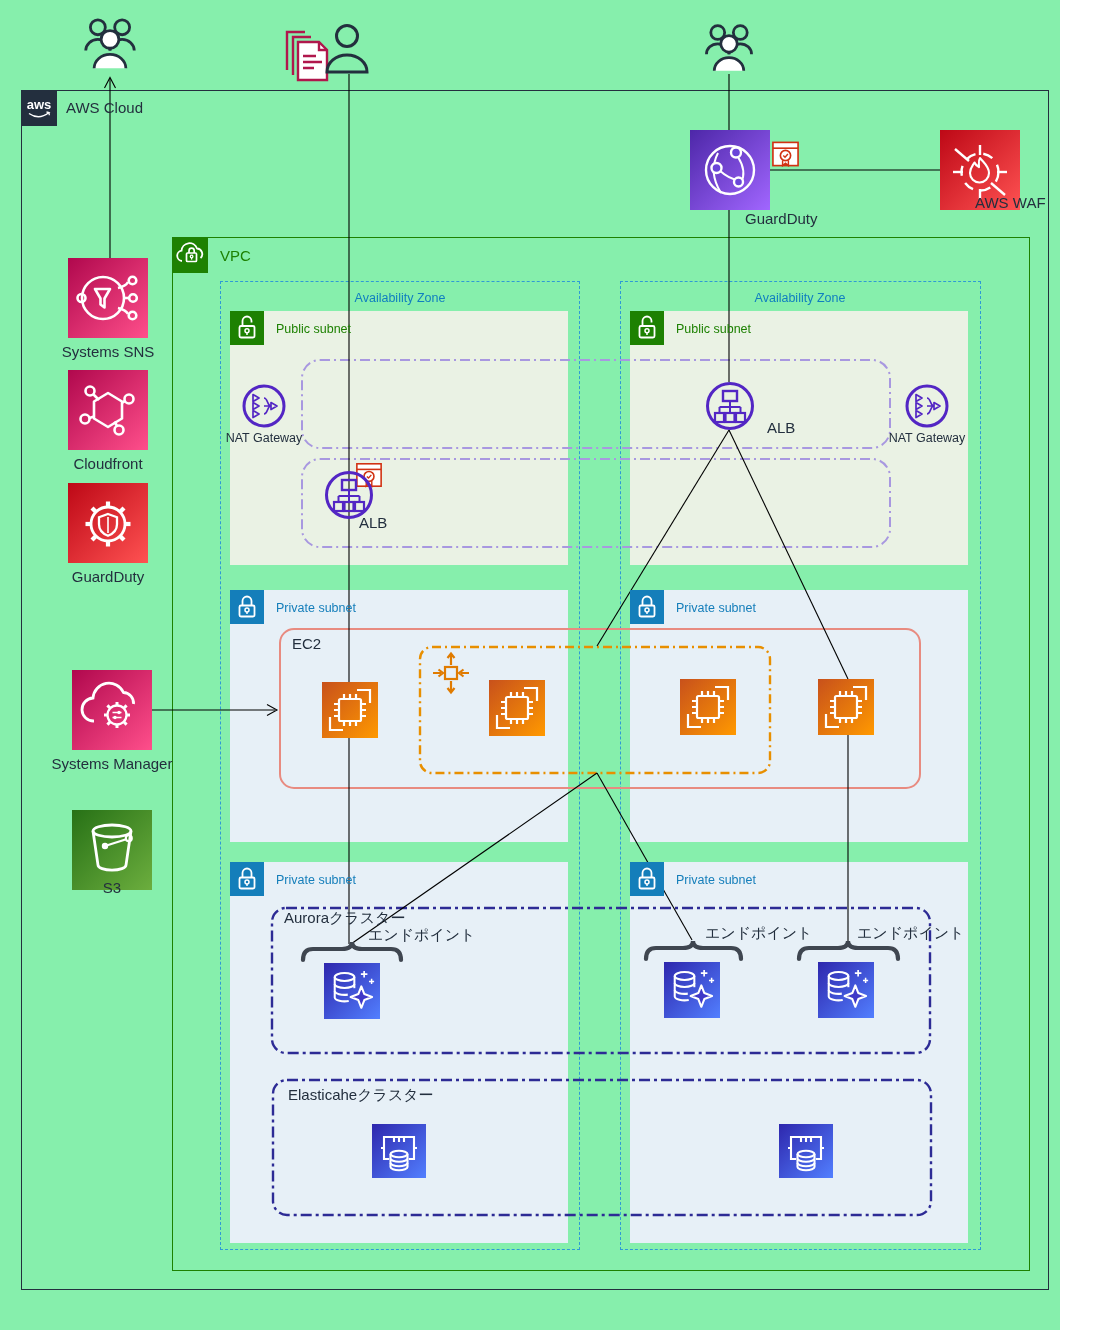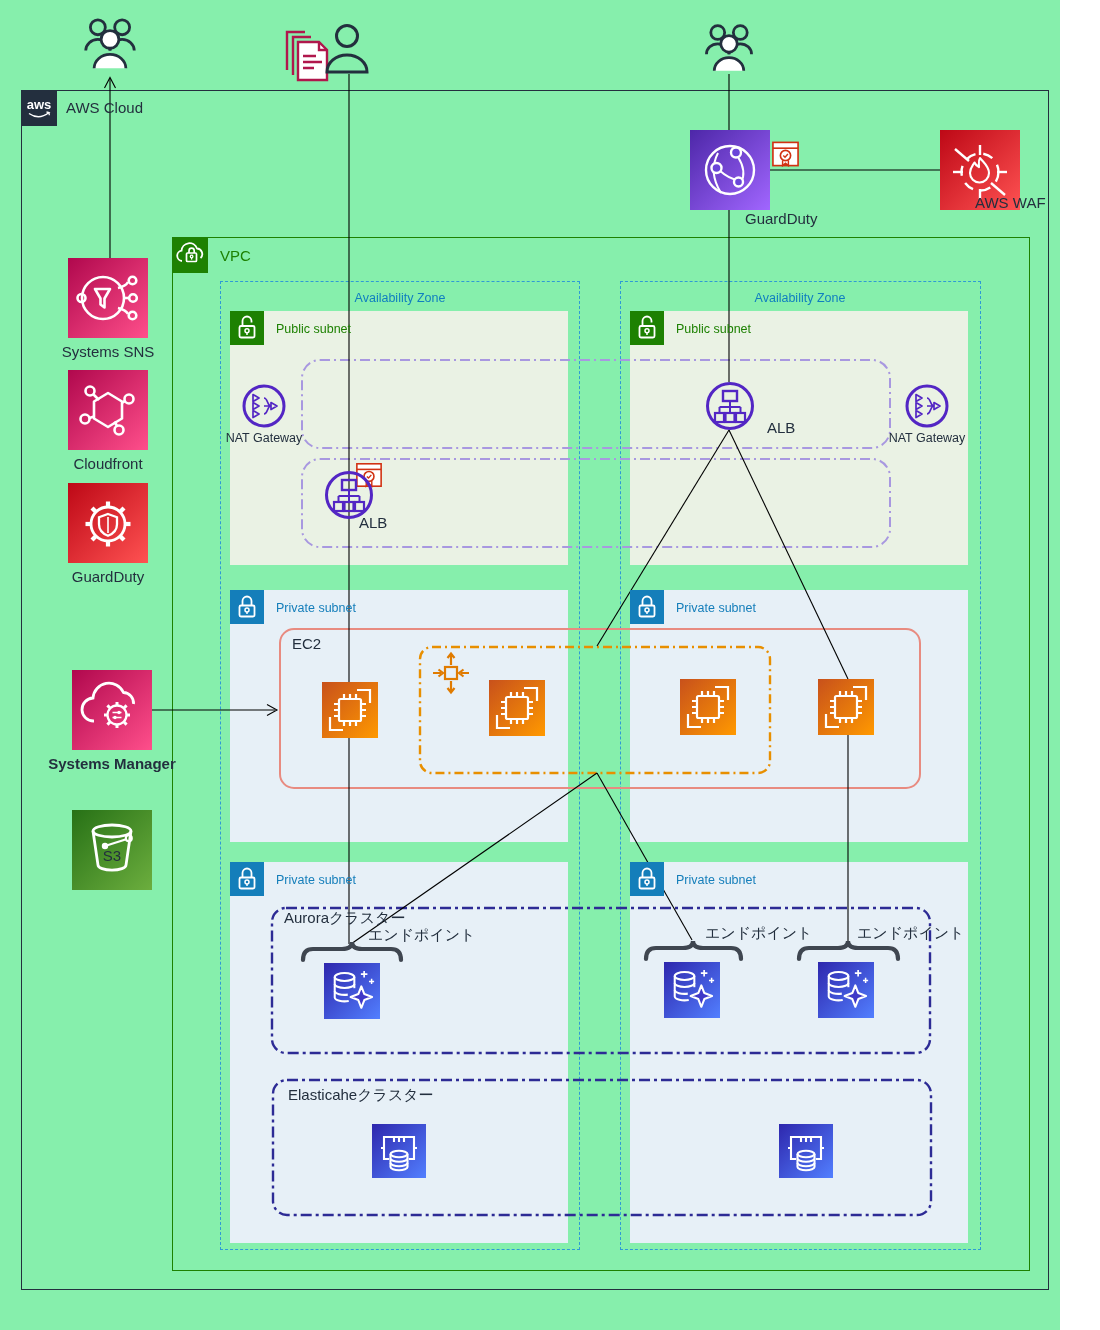--- a/index.html
+++ b/index.html
@@ -291,35 +291,35 @@
             <path d="M38,38 l-2.6,-2.6"></path>
             <path d="M52,52 l2.6,2.6"></path>
             <path d="M38,52 l-2.6,2.6"></path>
       </g>
       <path d="M40.5,42.5 H49.5 M40.5,47.5 H49.5" stroke-width="1.7"></path>
       <circle cx="47" cy="42.5" r="1.7" fill="#fff" stroke="none"></circle>
           <circle cx="43" cy="47.5" r="1.7" fill="#fff" stroke="none"></circle>
     </g>
   </svg>
 </div>
-<div class="lbl layer3 center" style="left:42px;top:756px;width:140px;font-weight:bold;">Systems Manager</div>
+<div class="lbl layer3 center" style="left:42px;top:756px;width:140px;">Systems Manager</div>
 
 <div class="tile layer3" style="left:72px;top:810px;">
   <svg width="80" height="80" viewBox="0 0 80 80">
         <rect width="80" height="80" fill="url(#g-green)"></rect>
     <g fill="none" stroke="#fff" stroke-width="2.8">
       <ellipse cx="40" cy="21" rx="19" ry="6"></ellipse>
       <path d="M21,21 L26,55 a14,5.2 0 0 0 28,0 L59,21"></path>
       <circle cx="33" cy="36" r="2.4" fill="#fff" stroke-width="1.6"></circle>
       <path d="M33,36 L55,29" stroke-width="2.3"></path>
       <circle cx="56.8" cy="28.3" r="3" stroke-width="2.1"></circle>
     </g>
   </svg>
 </div>
-<div class="lbl layer3 center" style="left:62px;top:848px;width:100px;">S3</div>
+<div class="lbl layer3 center" style="left:62px;top:880px;width:100px;">S3</div>
 
 <div class="tile layer3" style="left:690px;top:130px;">
   <svg width="80" height="80" viewBox="0 0 80 80">
         <rect width="80" height="80" fill="url(#g-purple)"></rect>
     <g fill="none" stroke="#fff" stroke-width="2.4">
       <circle cx="40" cy="40" r="24"></circle>
       <path d="M31,63 q-13,-21 -3,-40" stroke-width="2"></path>
       <path d="M48,27 q9,14 3,26" stroke-width="2"></path>
       <path d="M29,40 q10,9 19,10" stroke-width="2"></path>
       <circle cx="46" cy="22.5" r="5" fill="#6B46D9"></circle>

